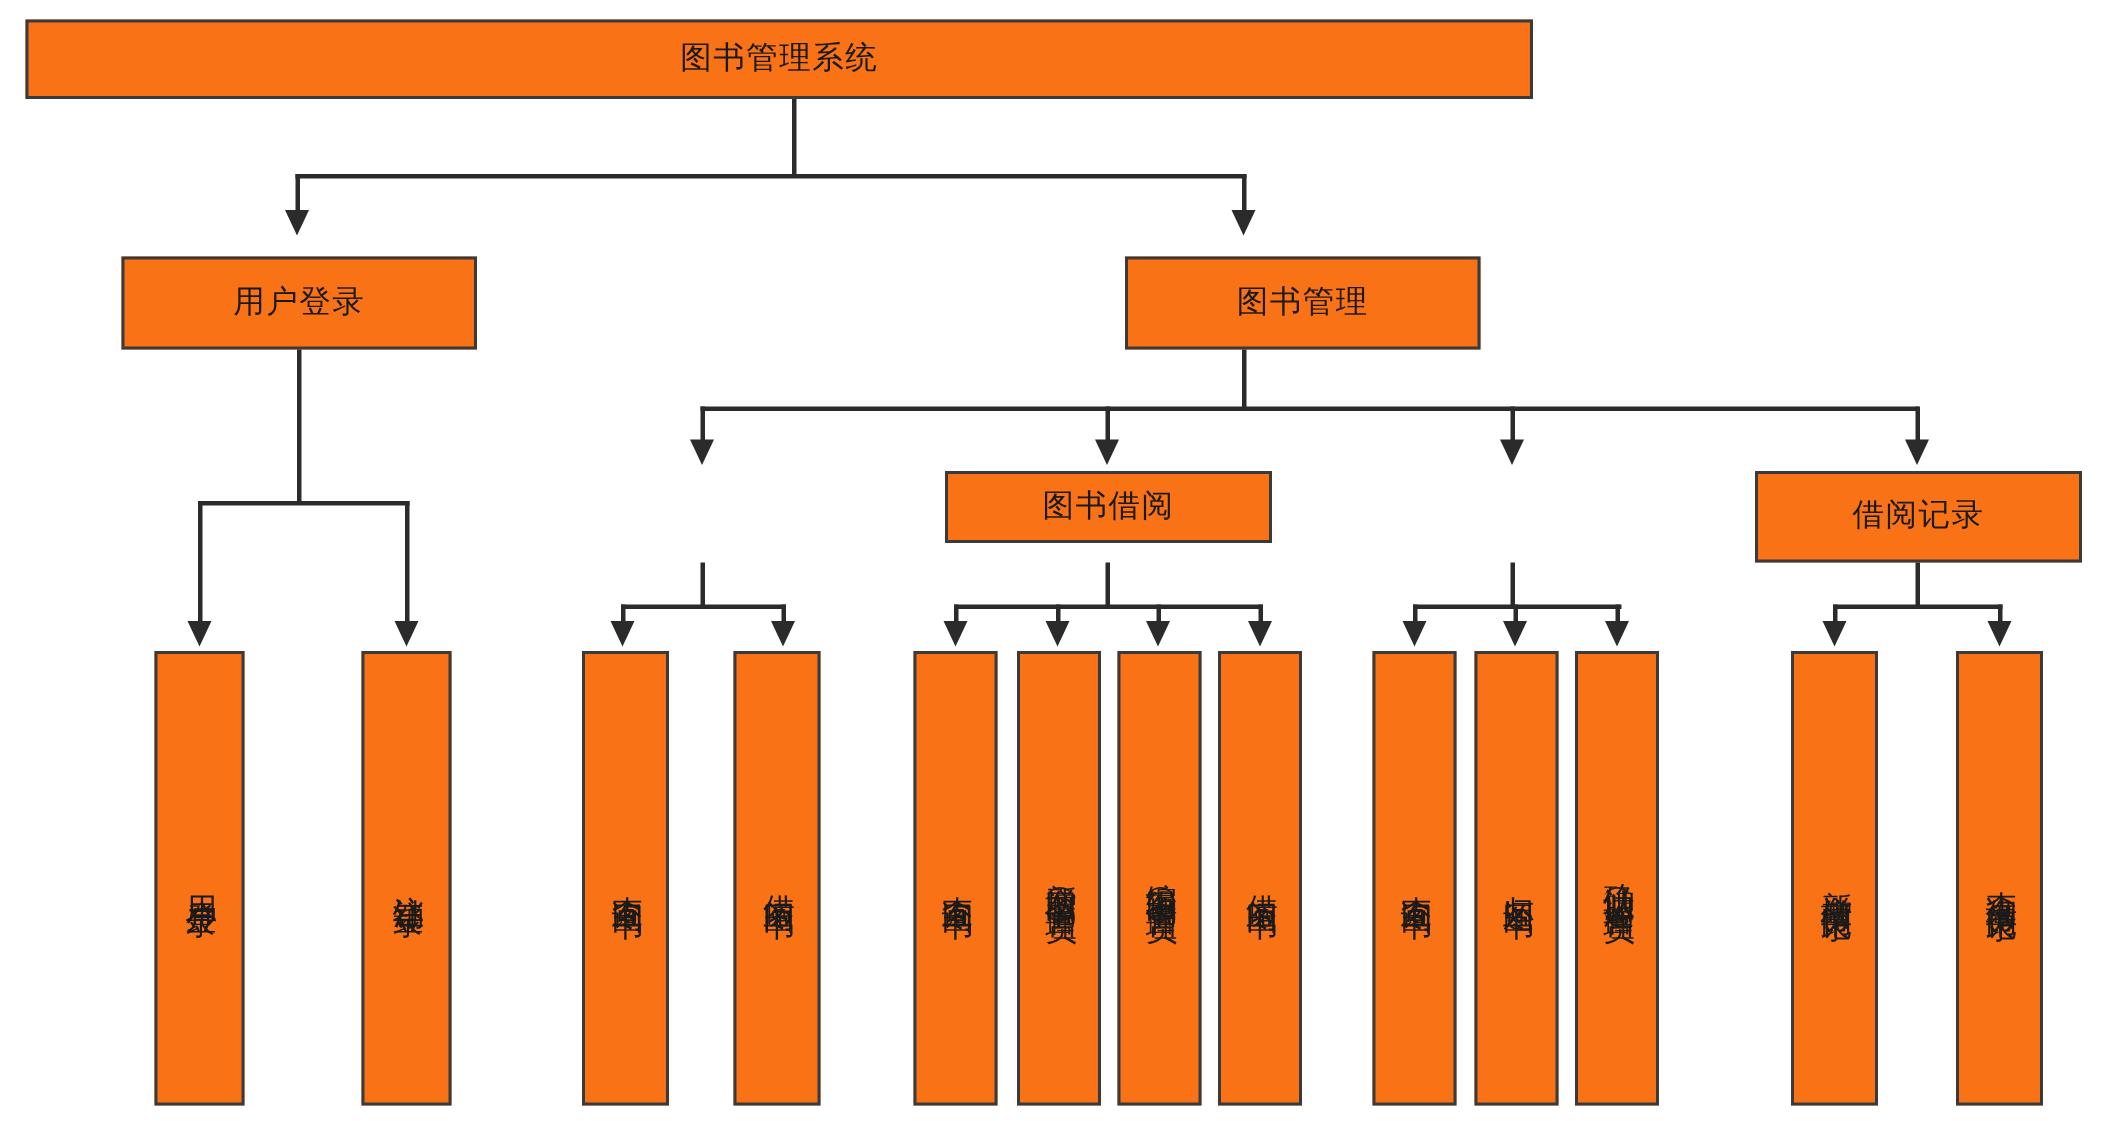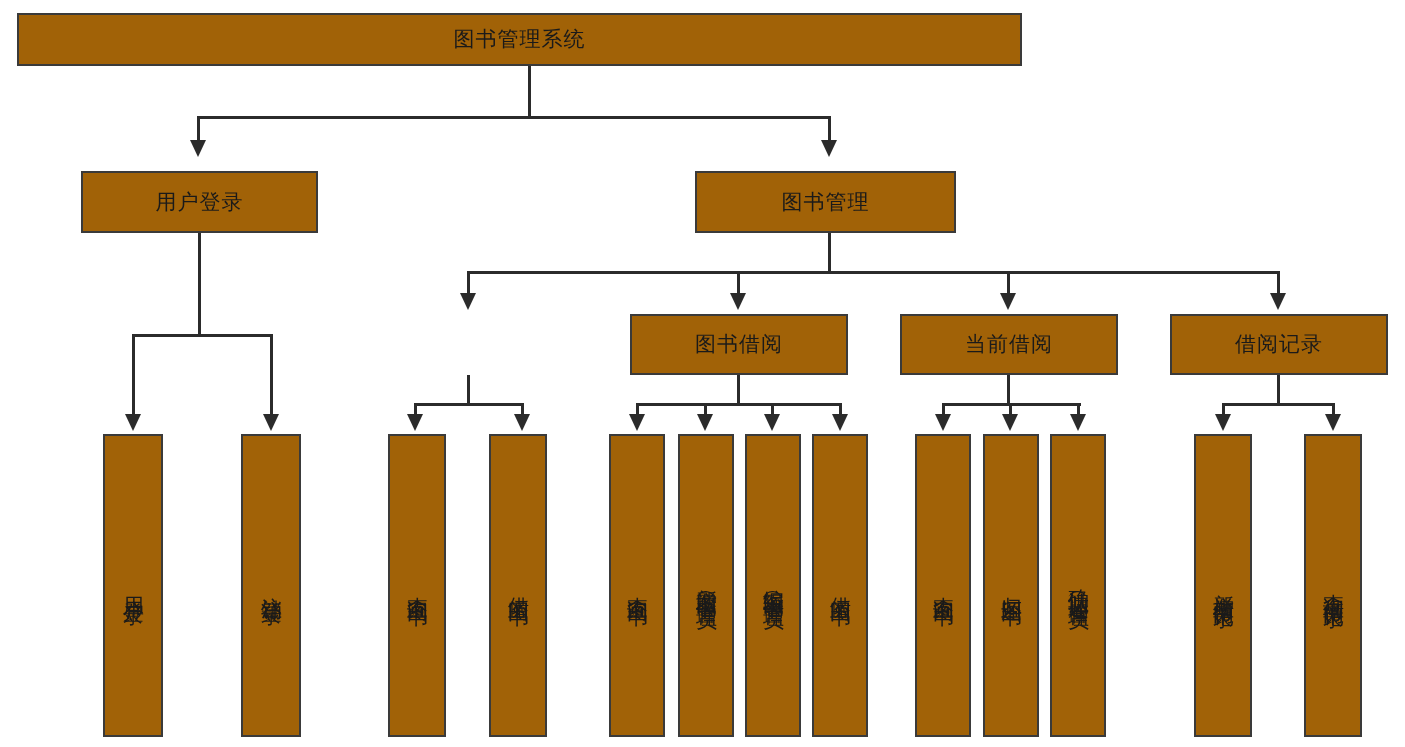--- a/index.html
+++ b/index.html
@@ -14,21 +14,21 @@
     position: relative;
     width: 1405px;
     height: 747px;
     background: #ffffff;
     overflow: hidden;
   }
   .node {
     position: absolute;
     box-sizing: border-box;
     border: 2px solid #3a3a3a;
-    background: #a16207;
+    background: #f97316;
     display: flex;
     align-items: center;
     justify-content: center;
     color: #1a1a1a;
     line-height: 1.18;
   }
   .node.horiz {
     font-size: 21px;
     letter-spacing: 1px;
   }
@@ -81,21 +81,21 @@
   <div class="edge v" style="left:528px; top:66px; width:3px; height:52px;"></div>
   <div class="edge h" style="left:197px; top:116px; width:634px; height:3px;"></div>
   <div class="edge v" style="left:197px; top:116px; width:3px; height:26px;"></div>
   <div class="edge v" style="left:828px; top:116px; width:3px; height:26px;"></div>
   <div class="arrow" style="left:190px; top:140px;"></div>
   <div class="arrow" style="left:821px; top:140px;"></div>
 
   <div class="node horiz" style="left:81px; top:171px; width:237px; height:62px;">
     <span class="label">用户登录</span>
   </div>
-  <div class="node horiz" style="left:695px; top:171px; width:261px; height:62px;">
+  <div class="node horiz" style="left:750px; top:171px; width:237px; height:62px;">
     <span class="label">图书管理</span>
   </div>
 
   <div class="edge v" style="left:198px; top:233px; width:3px; height:103px;"></div>
   <div class="edge h" style="left:132px; top:334px; width:141px; height:3px;"></div>
   <div class="edge v" style="left:132px; top:334px; width:3px; height:82px;"></div>
   <div class="edge v" style="left:270px; top:334px; width:3px; height:82px;"></div>
   <div class="arrow" style="left:125px; top:414px;"></div>
   <div class="arrow" style="left:263px; top:414px;"></div>
 
@@ -103,25 +103,22 @@
   <div class="edge h" style="left:467px; top:271px; width:812px; height:3px;"></div>
   <div class="edge v" style="left:467px; top:271px; width:3px; height:24px;"></div>
   <div class="edge v" style="left:737px; top:271px; width:3px; height:24px;"></div>
   <div class="edge v" style="left:1007px; top:271px; width:3px; height:24px;"></div>
   <div class="edge v" style="left:1277px; top:271px; width:3px; height:24px;"></div>
   <div class="arrow" style="left:460px; top:293px;"></div>
   <div class="arrow" style="left:730px; top:293px;"></div>
   <div class="arrow" style="left:1000px; top:293px;"></div>
   <div class="arrow" style="left:1270px; top:293px;"></div>
 
-  <div class="node horiz" style="left:630px; top:314px; width:218px; height:61px;">
+  <div class="node horiz" style="left:630px; top:314px; width:218px; height:48px;">
     <span class="label">图书借阅</span>
-  </div>
-  <div class="node horiz" style="left:900px; top:314px; width:218px; height:61px;">
-    <span class="label">当前借阅</span>
   </div>
   <div class="node horiz" style="left:1170px; top:314px; width:218px; height:61px;">
     <span class="label">借阅记录</span>
   </div>
 
   <div class="edge v" style="left:467px; top:375px; width:3px; height:30px;"></div>
   <div class="edge h" style="left:414px; top:403px; width:110px; height:3px;"></div>
   <div class="edge v" style="left:414px; top:403px; width:3px; height:13px;"></div>
   <div class="edge v" style="left:521px; top:403px; width:3px; height:13px;"></div>
   <div class="arrow" style="left:407px; top:414px;"></div>

